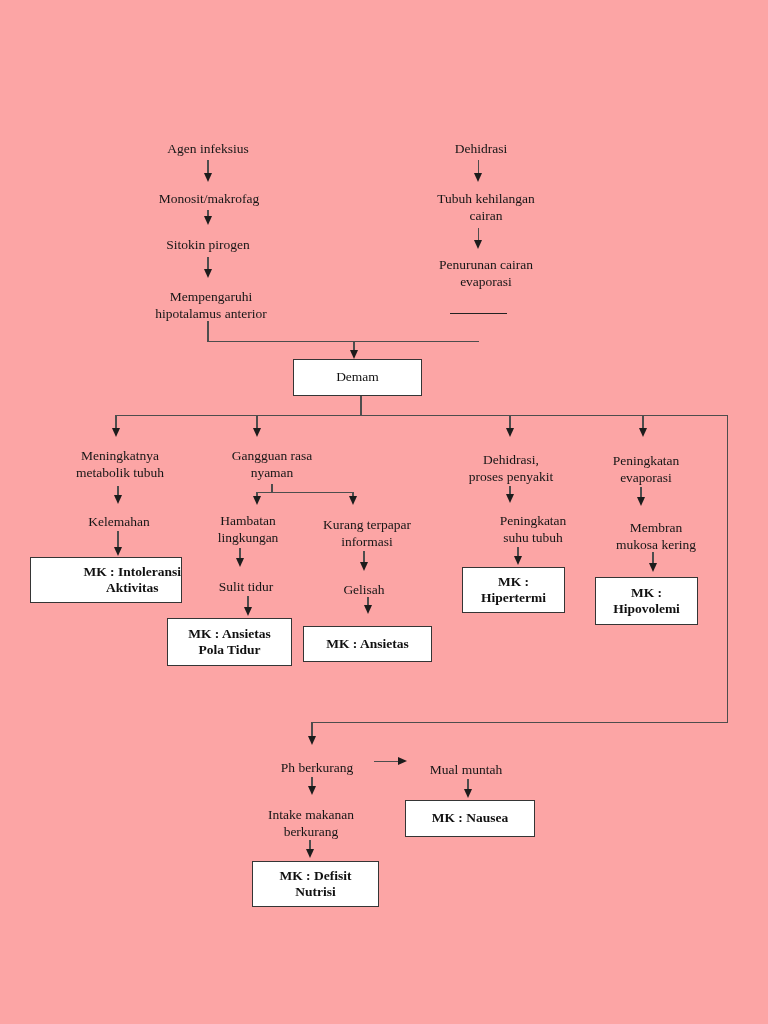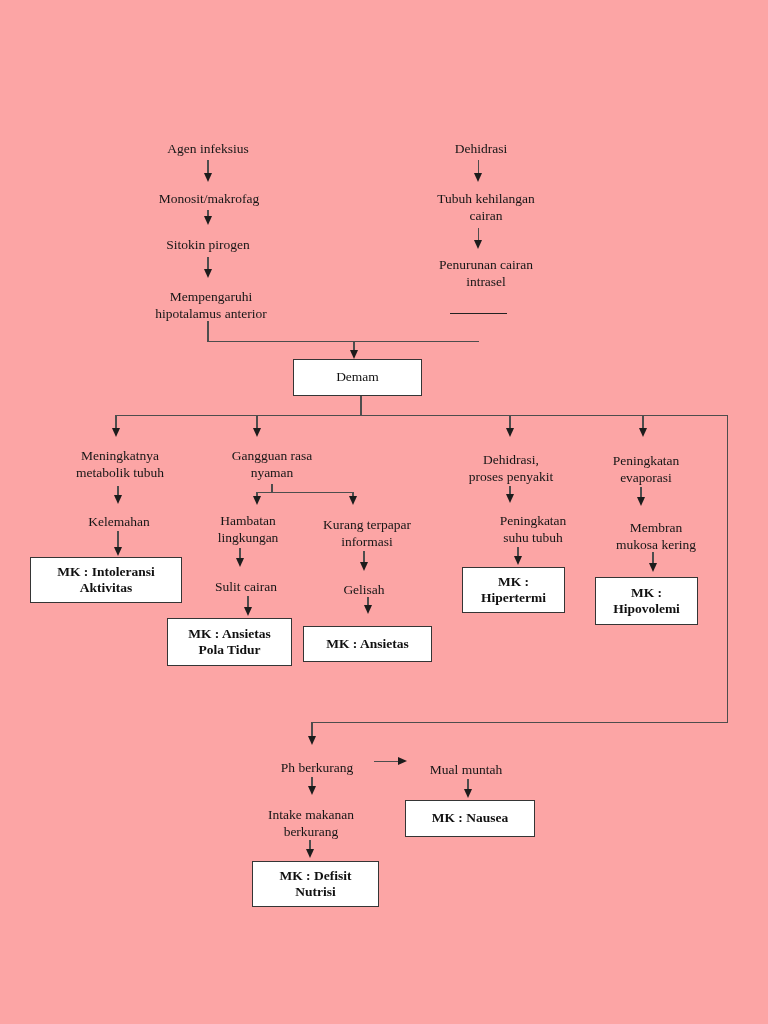--- a/index.html
+++ b/index.html
@@ -74,21 +74,21 @@
   <div class="label" style="left:481px;top:140px;">Dehidrasi</div>
   <div class="vline" style="left:477.8px;top:160px;height:14px;"></div>
   <div class="ah-down" style="left:474px;top:173px;"></div>
 
   <div class="label" style="left:486px;top:190px;">Tubuh kehilangan
 cairan</div>
   <div class="vline" style="left:477.8px;top:228px;height:12px;"></div>
   <div class="ah-down" style="left:474px;top:240px;"></div>
 
   <div class="label" style="left:486px;top:256px;">Penurunan cairan
-intrasel</div>
+evaporasi</div>
   <div class="hline" style="left:450px;top:313px;width:57px;background:#222;"></div>
 
   <div class="vline" style="left:207.3px;top:321px;height:21px;"></div>
   <div class="hline" style="left:207.3px;top:341px;width:272px;"></div>
   <div class="vline" style="left:353.3px;top:341px;height:10px;"></div>
   <div class="ah-down" style="left:349.5px;top:350px;"></div>
 
   <div class="box plain" style="left:293px;top:359px;width:129px;height:37px;"><span>Demam</span></div>
 
   <div class="vline" style="left:360.3px;top:396px;height:20px;"></div>
@@ -103,37 +103,37 @@
   <div class="ah-down" style="left:638.5px;top:428px;"></div>
   <div class="vline" style="left:726.6px;top:415px;height:308px;"></div>
 
   <div class="label" style="left:120px;top:447px;">Meningkatnya
 metabolik tubuh</div>
   <div class="vline" style="left:117.3px;top:486px;height:10px;"></div>
   <div class="ah-down" style="left:113.5px;top:495px;"></div>
   <div class="label" style="left:119px;top:513px;">Kelemahan</div>
   <div class="vline" style="left:117.3px;top:531px;height:17px;"></div>
   <div class="ah-down" style="left:113.5px;top:547px;"></div>
-  <div class="box" style="left:30px;top:557px;width:152px;height:46px;"><span>MK : Intoleransi
+  <div class="box" style="left:30px;top:557px;width:152px;height:46px;justify-content:flex-end;"><span>MK : Intoleransi
 Aktivitas</span></div>
 
   <div class="label" style="left:272px;top:447px;">Gangguan rasa
 nyaman</div>
   <div class="vline" style="left:271.3px;top:484px;height:9px;"></div>
   <div class="hline" style="left:256.3px;top:492px;width:97px;"></div>
   <div class="vline" style="left:256.3px;top:492px;height:5px;"></div>
   <div class="ah-down" style="left:252.5px;top:496px;"></div>
   <div class="vline" style="left:352.3px;top:492px;height:5px;"></div>
   <div class="ah-down" style="left:348.5px;top:496px;"></div>
 
   <div class="label" style="left:248px;top:512px;">Hambatan
 lingkungan</div>
   <div class="vline" style="left:239.3px;top:548px;height:11px;"></div>
   <div class="ah-down" style="left:235.5px;top:558px;"></div>
-  <div class="label" style="left:246px;top:578px;">Sulit cairan</div>
+  <div class="label" style="left:246px;top:578px;">Sulit tidur</div>
   <div class="vline" style="left:247.3px;top:596px;height:12px;"></div>
   <div class="ah-down" style="left:243.5px;top:607px;"></div>
   <div class="box" style="left:167px;top:618px;width:125px;height:48px;"><span>MK : Ansietas
 Pola Tidur</span></div>
 
   <div class="label" style="left:367px;top:516px;">Kurang terpapar
 informasi</div>
   <div class="vline" style="left:363.3px;top:551px;height:12px;"></div>
   <div class="ah-down" style="left:359.5px;top:562px;"></div>
   <div class="label" style="left:364px;top:581px;">Gelisah</div>

